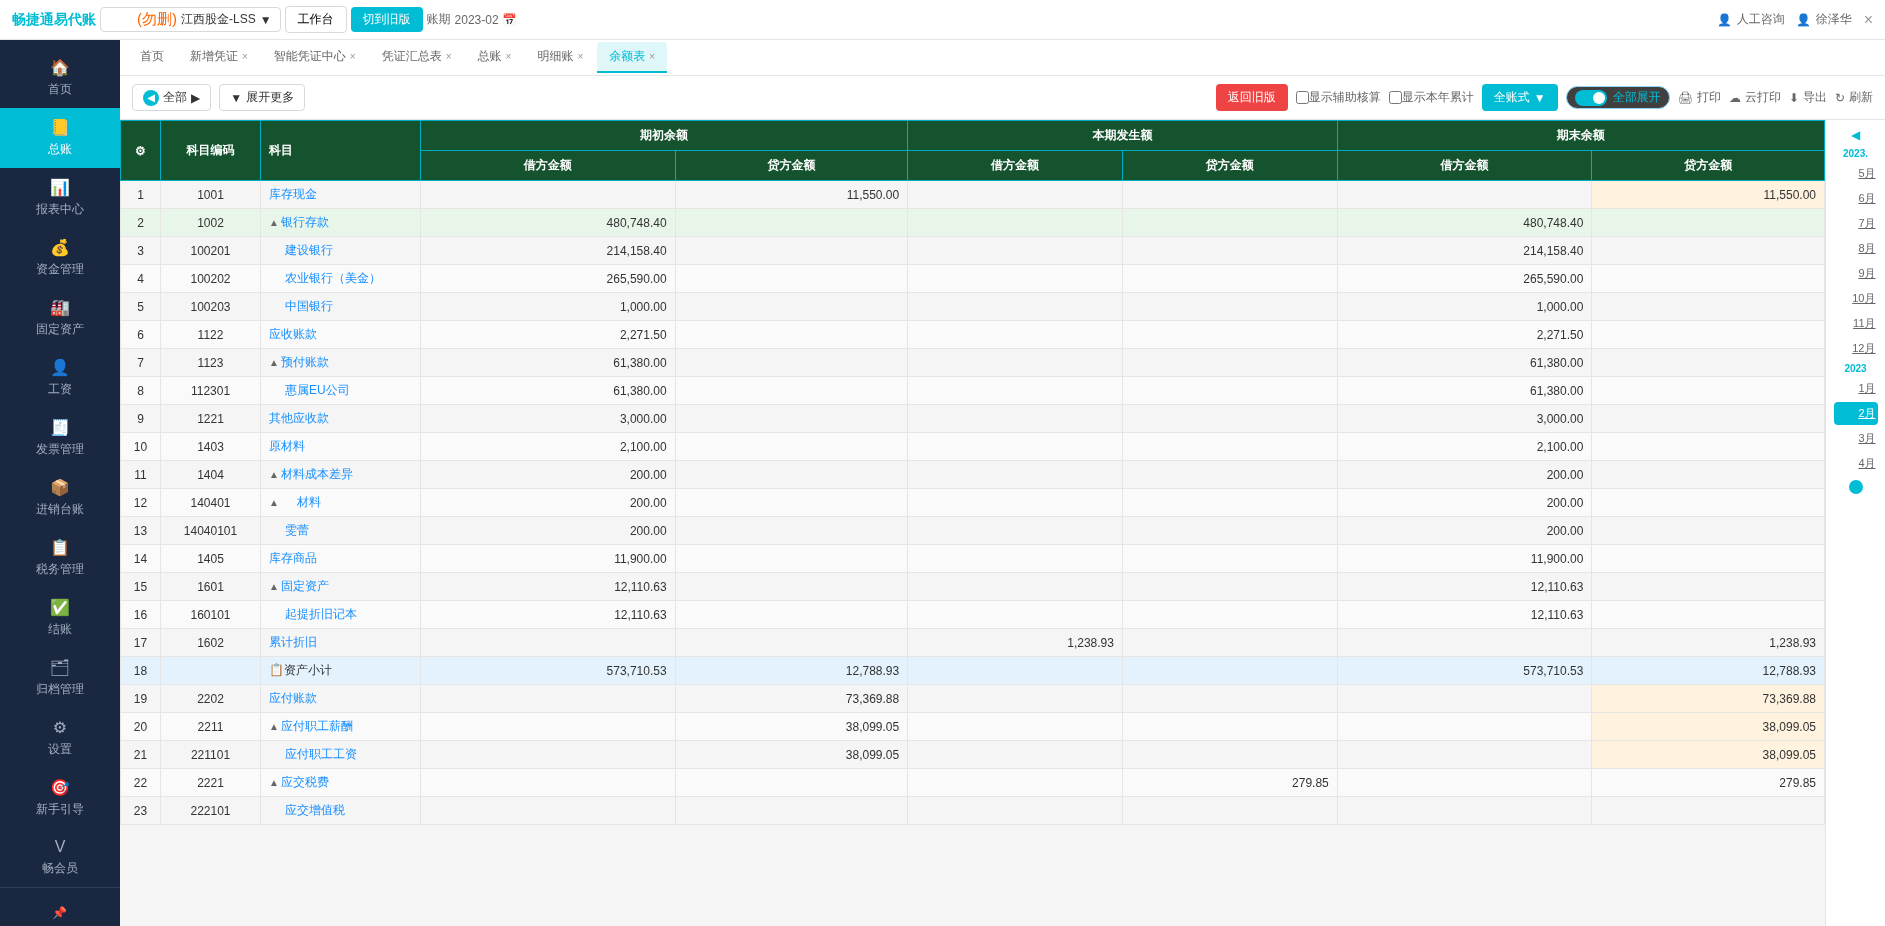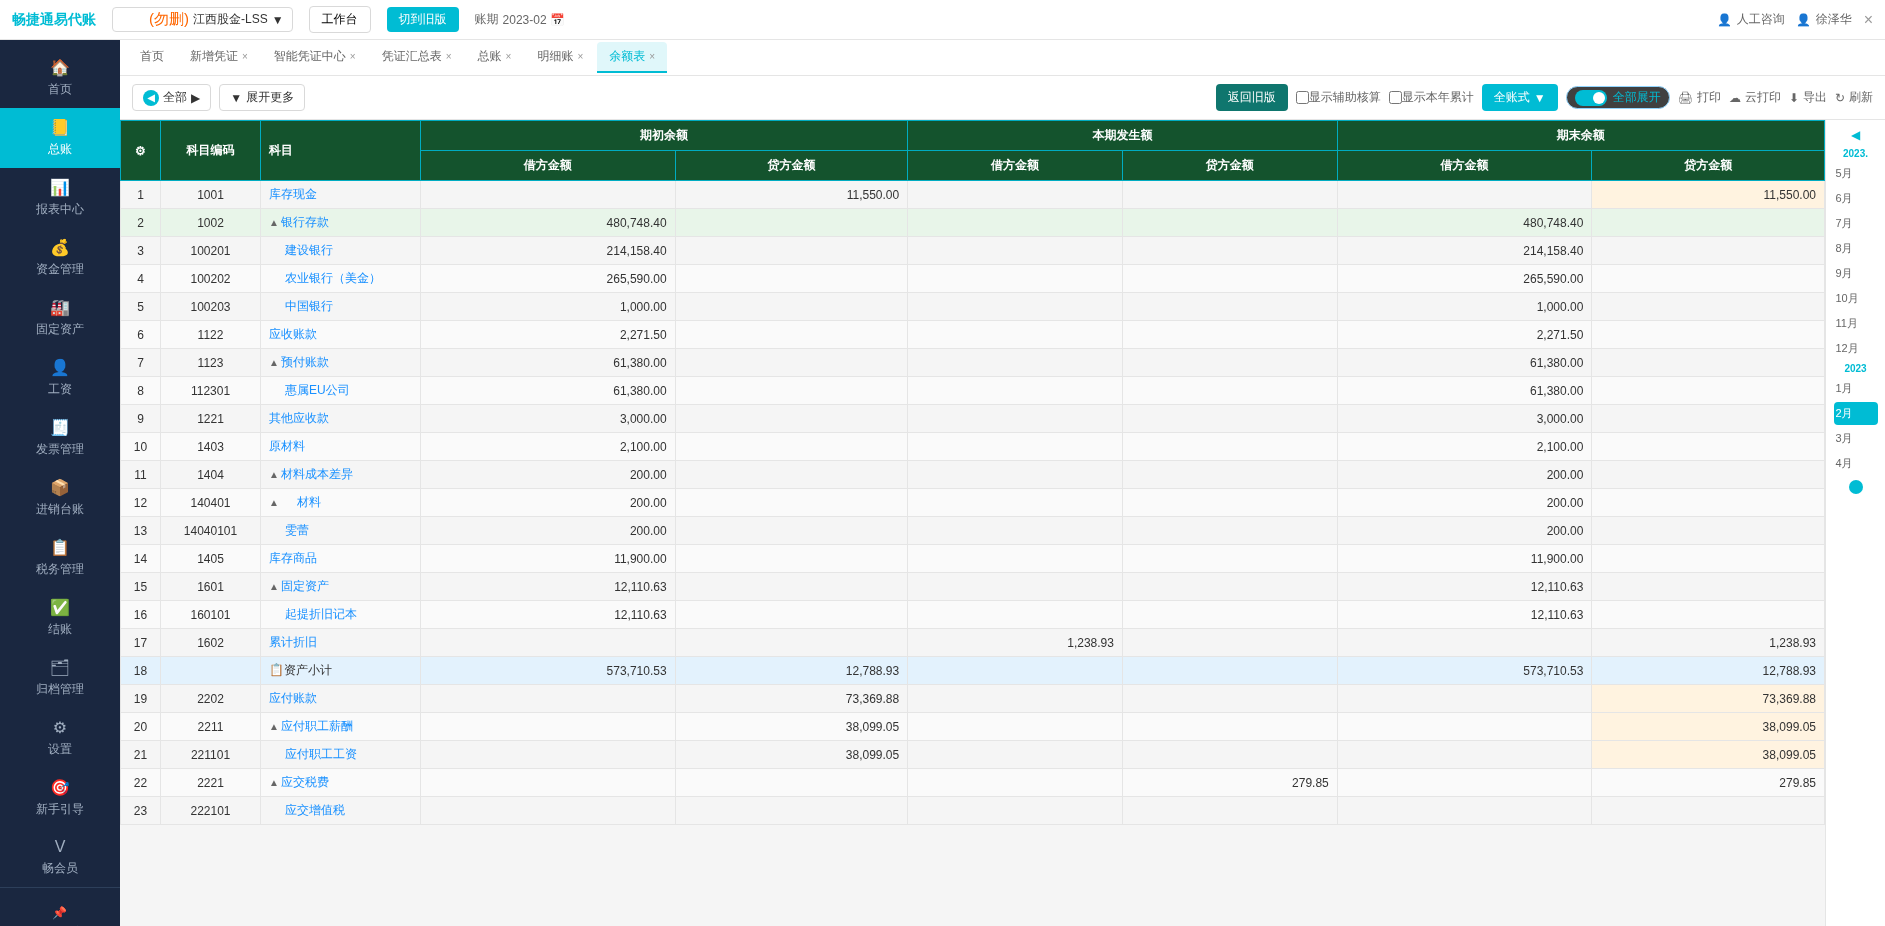--- a/index.html
+++ b/index.html
@@ -6,21 +6,21 @@
     body { background: #f0f2f5; font-size: 12px; color: #333; overflow: hidden; }
 
     
     .top-bar {
       height: 40px;
       background: #fff;
       display: flex;
       align-items: center;
       padding: 0 12px;
       border-bottom: 1px solid #e5e5e5;
-      gap: 16px;
+      gap: 4px;
     }
     .app-logo {
       color: #00bcd4;
       font-size: 14px;
       font-weight: bold;
       white-space: nowrap;
     }
     .company-selector {
       display: flex;
       align-items: center;
@@ -156,21 +156,21 @@
       align-items: center;
       border: 1px solid #d9d9d9;
       border-radius: 4px;
       padding: 4px 10px;
       cursor: pointer;
       font-size: 12px;
       gap: 4px;
     }
     .toolbar-right { margin-left: auto; display: flex; align-items: center; gap: 8px; }
     .btn-return {
-      background: #0f766e;
+      background: #ef4444;
       color: #fff;
       border: none;
       border-radius: 4px;
       padding: 5px 12px;
       cursor: pointer;
       font-size: 12px;
     }
     .checkbox-item { display: flex; align-items: center; font-size: 12px; color: #666; cursor: pointer; }
     .btn-style {
       background: #00bcd4;
@@ -274,25 +274,26 @@
       overflow-y: auto;
     }
     .calendar-year {
       font-size: 10px;
       color: #00bcd4;
       font-weight: bold;
       padding: 2px 0;
     }
     .calendar-month {
       width: 44px;
-      text-align: left;
+      text-align: right;
       padding: 4px 2px;
       cursor: pointer;
       border-radius: 4px;
       margin: 1px 0;
+      text-decoration: underline;
     }
     .calendar-month.active { background: #00bcd4; color: #fff; border-radius: 4px; }
   </style>
 </head>
 <body>
 
 <div class="top-bar">
   <span class="app-logo">畅捷通易代账</span>
   <div class="company-selector">
     <span class="company-label">(勿删)</span>

